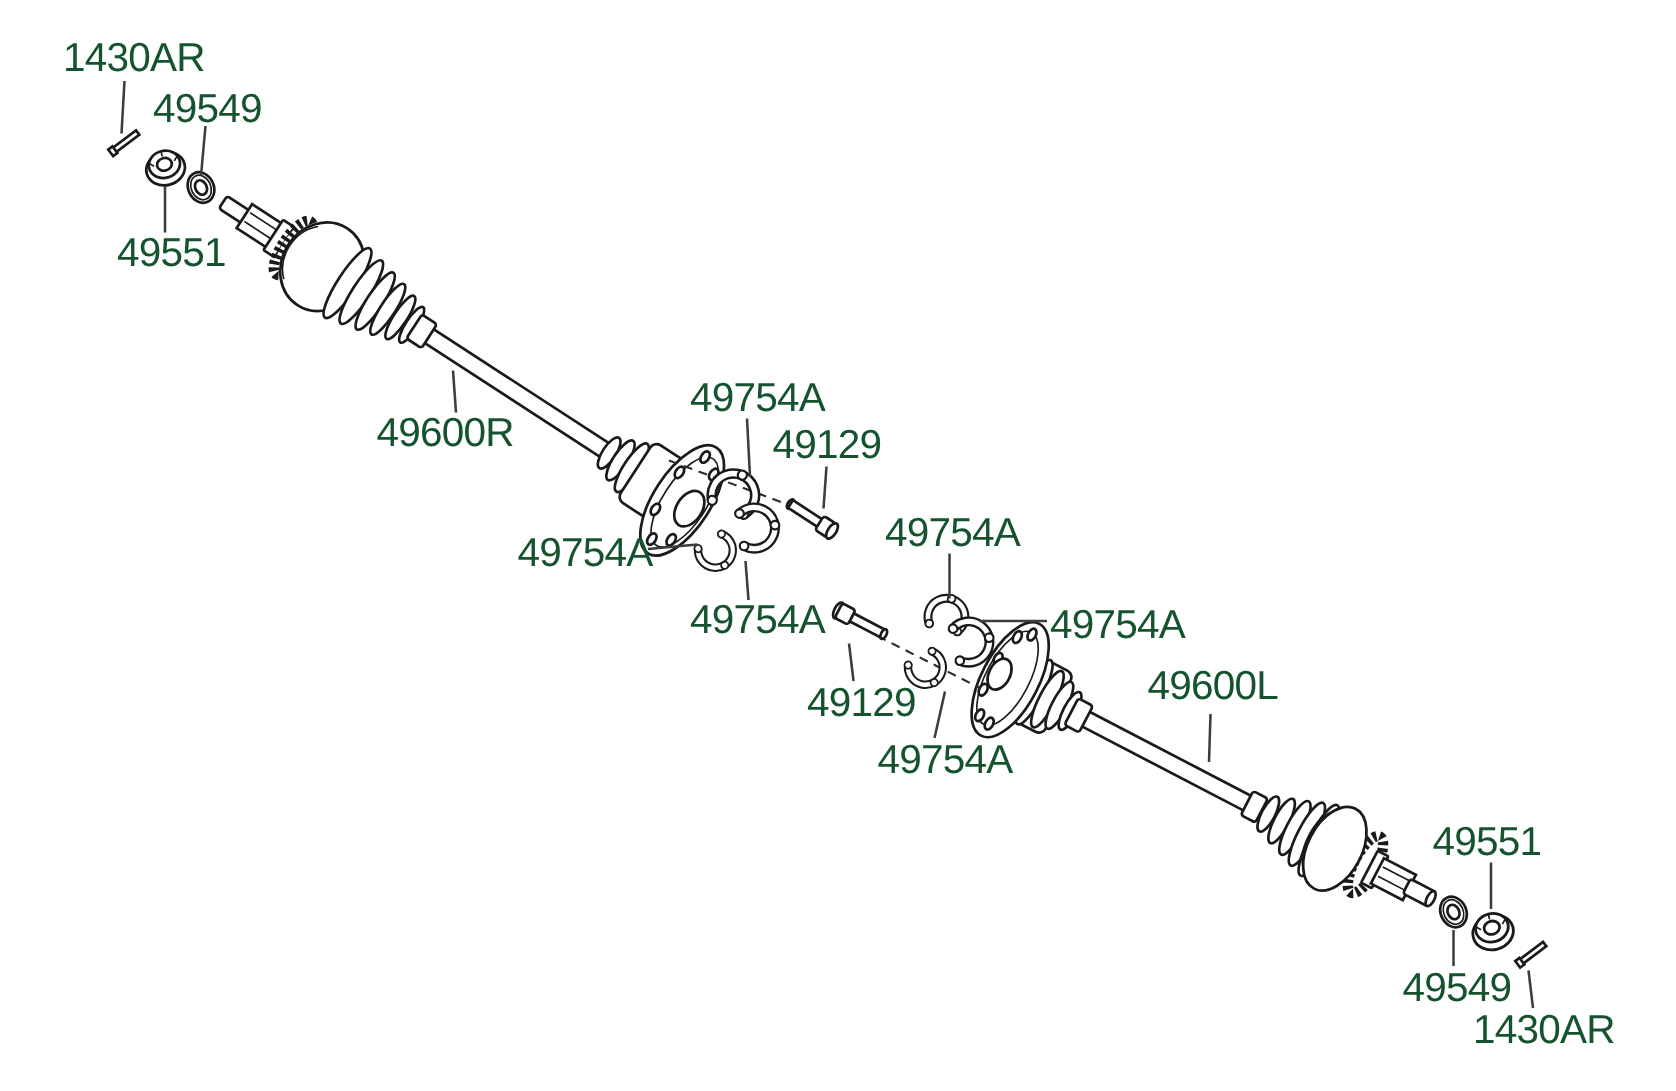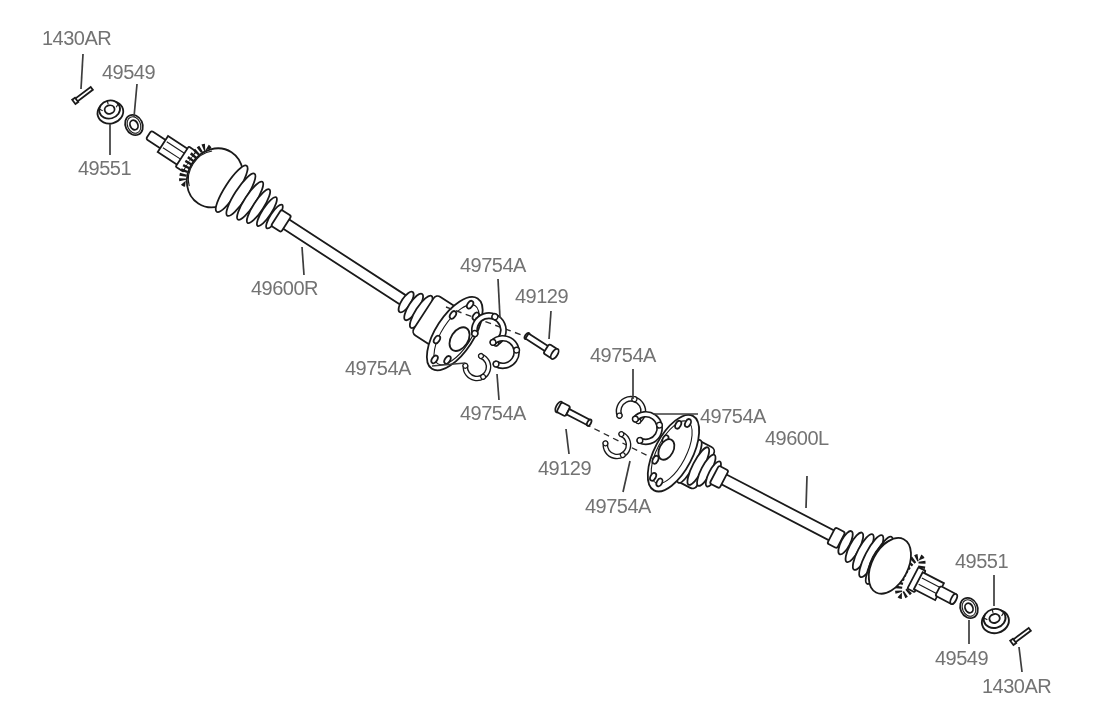--- a/index.html
+++ b/index.html
@@ -6,24 +6,24 @@
   .stage{
     position:relative;
     width:1117px;height:727px;
     background:#ffffff;
     overflow:hidden;
     font-family:"Liberation Sans",sans-serif;
   }
   .stage svg{position:absolute;left:0;top:0;}
   .lbl{
     position:absolute;
-    font-size:20px;
+    font-size:27px;
     line-height:27px;
     letter-spacing:-0.5px;
-    color:#737373;
+    color:#14532d;
     white-space:nowrap;
     user-select:none;
   }
   
   .o   {fill:#ffffff;stroke:#1a1a1a;stroke-width:1.8;}
   .thin{fill:none;stroke:#1a1a1a;stroke-width:1.1;}
   .teeth{fill:#ffffff;stroke:#1a1a1a;stroke-width:7;stroke-dasharray:2.4 2;}
   .band {fill:none;stroke:#1a1a1a;stroke-width:7;stroke-linecap:round;}
   .bandw{fill:none;stroke:#ffffff;stroke-width:3.6;stroke-linecap:round;}
   .eye  {fill:#ffffff;stroke:#1a1a1a;stroke-width:1.5;}
@@ -221,17 +221,17 @@
   <div class="lbl" style="left:78px;top:155px">49551</div>
   <div class="lbl" style="left:251px;top:275px">49600R</div>
   <div class="lbl" style="left:460px;top:252px">49754A</div>
   <div class="lbl" style="left:515px;top:283px">49129</div>
   <div class="lbl" style="left:345px;top:355px">49754A</div>
   <div class="lbl" style="left:460px;top:400px">49754A</div>
   <div class="lbl" style="left:590px;top:342px">49754A</div>
   <div class="lbl" style="left:700px;top:403px">49754A</div>
   <div class="lbl" style="left:538px;top:455px">49129</div>
   <div class="lbl" style="left:585px;top:493px">49754A</div>
-  <div class="lbl" style="left:765px;top:425px">49600L</div>
+  <div class="lbl" style="left:765px;top:444px">49600L</div>
   <div class="lbl" style="left:955px;top:548px">49551</div>
   <div class="lbl" style="left:935px;top:645px">49549</div>
   <div class="lbl" style="left:982px;top:673px">1430AR</div>
 </div>
 
 </body></html>

